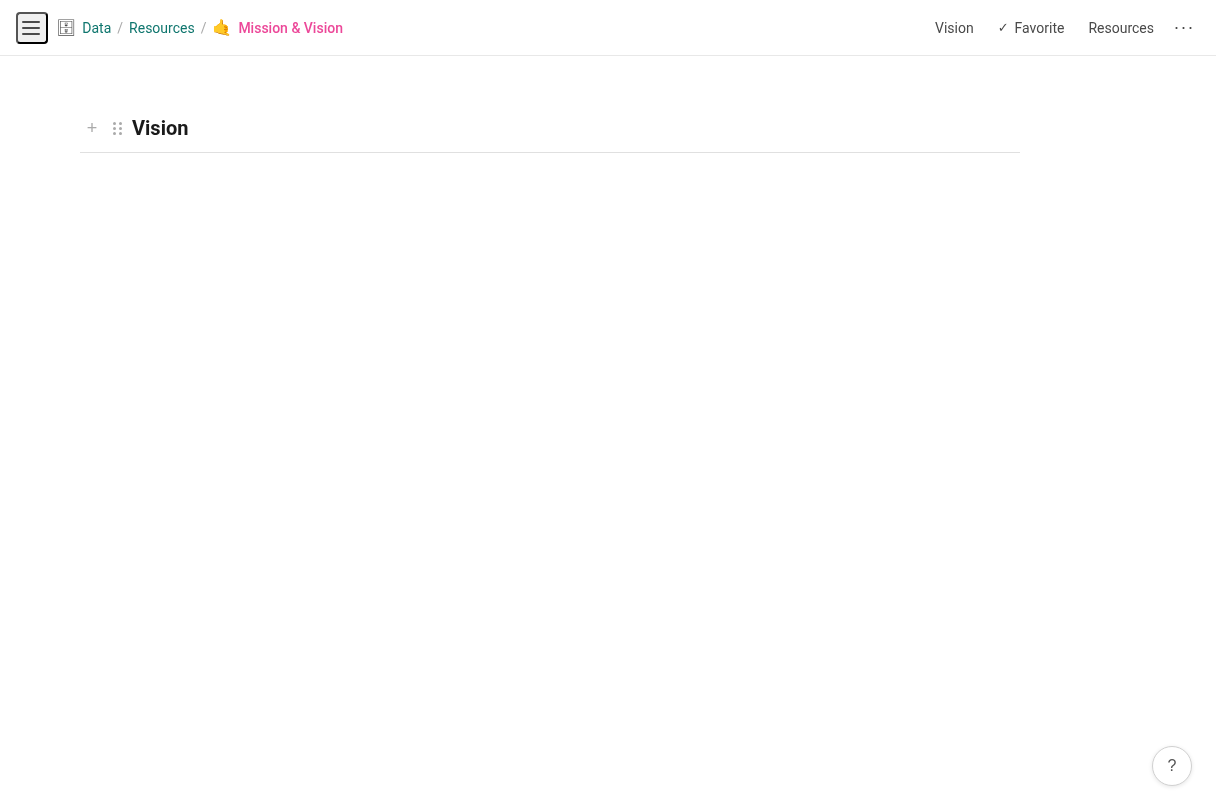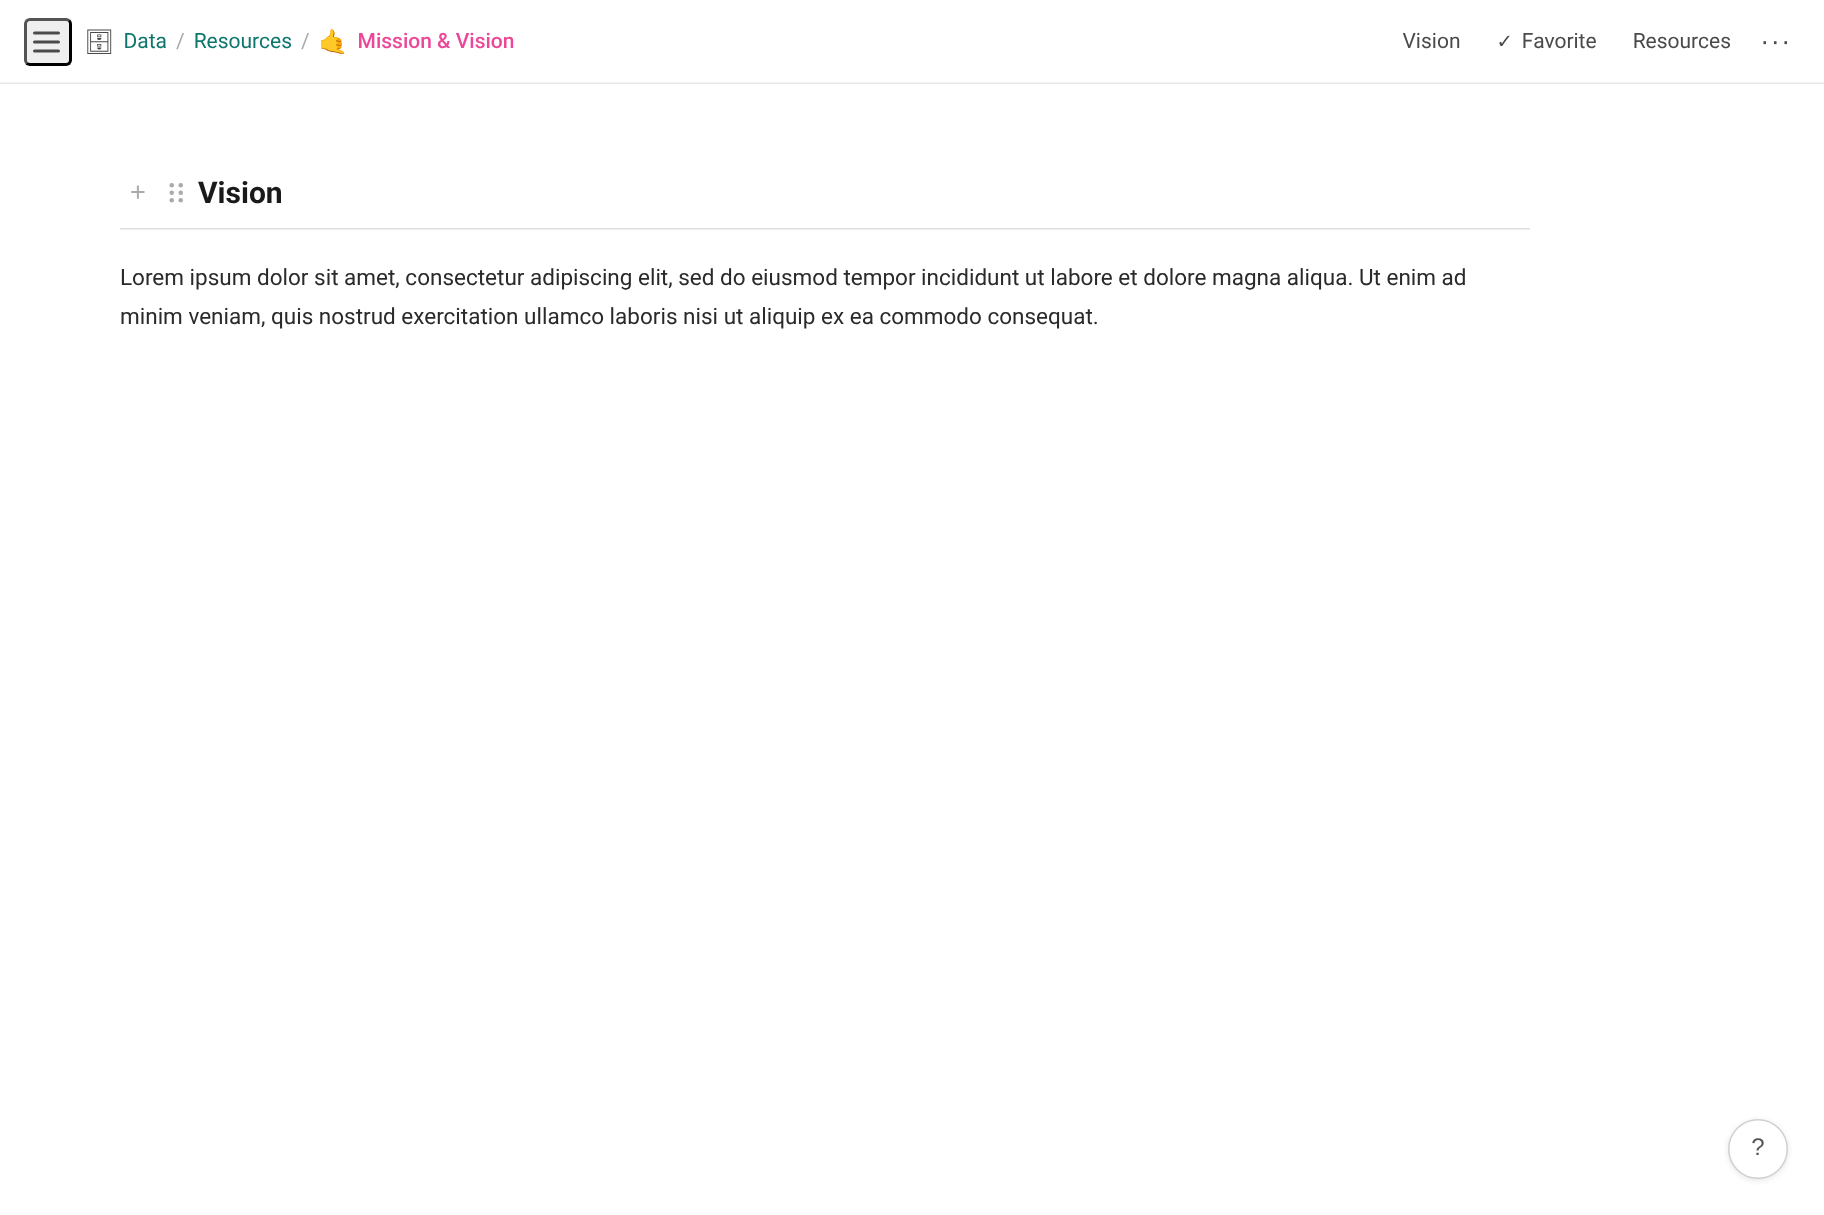--- a/index.html
+++ b/index.html
@@ -267,20 +267,17 @@
         <div class="drag-dot"></div>
         <div class="drag-dot"></div>
         <div class="drag-dot"></div>
       </div>
     </div>
     <h1 class="section-title">Vision</h1>
   </div>
 
   <hr class="section-divider">
 
-  <div class="section-body">
-    <p class="body-text">Lorem ipsum dolor sit amet, consectetur adipiscing elit, sed do eiusmod tempor incididunt ut labore et dolore magna aliqua. Ut enim ad minim veniam, quis nostrud exercitation ullamco laboris nisi ut aliquip ex ea commodo consequat.</p>
-  </div>
 </main>
 
 <button class="help-btn" title="Help">
   <span>?</span>
 </button>
 
 </body></html>

